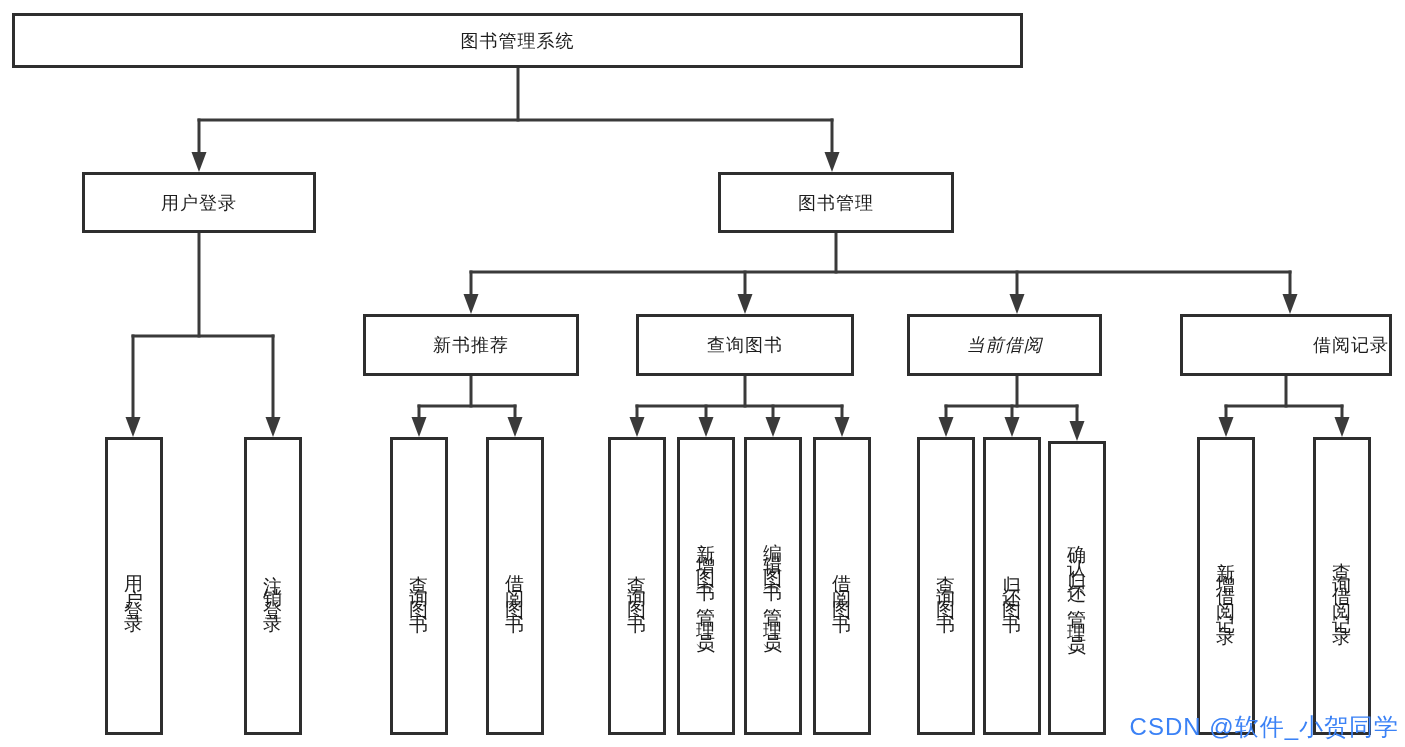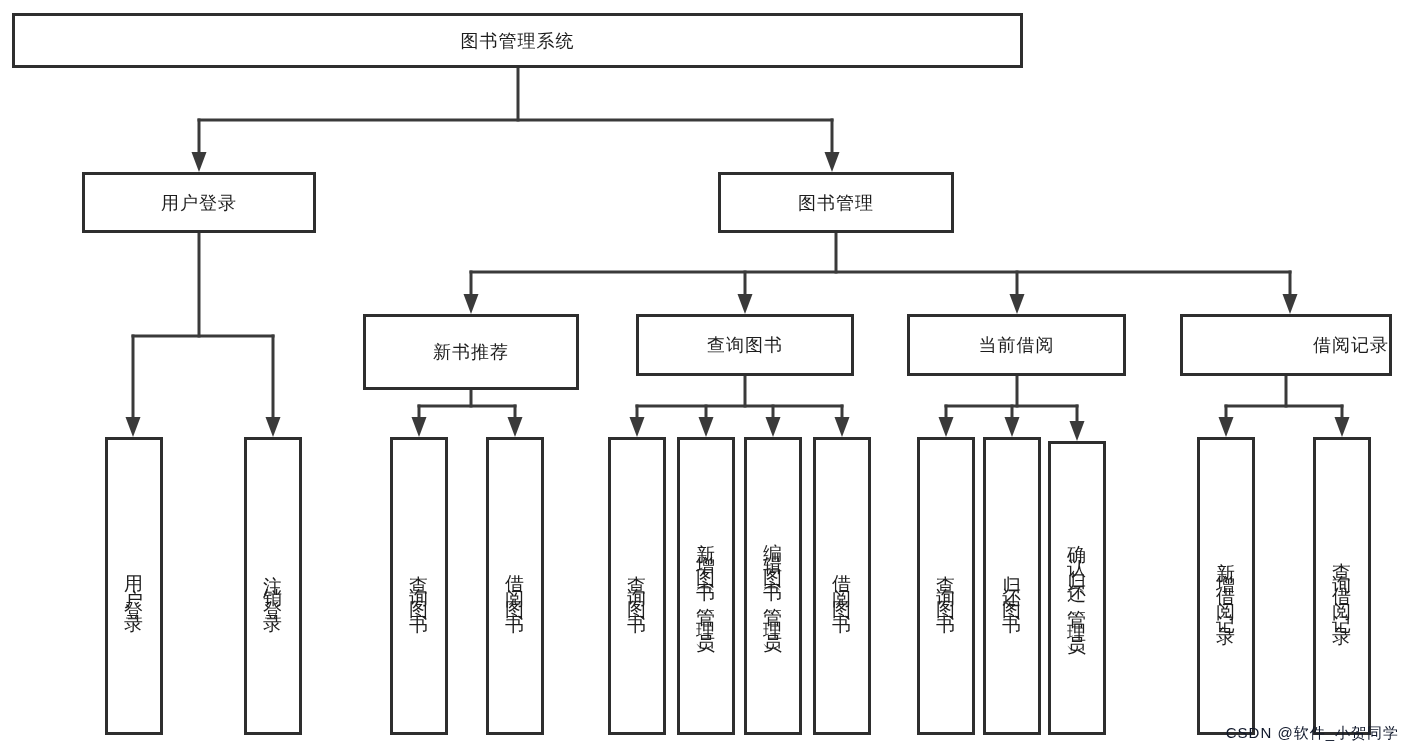--- a/index.html
+++ b/index.html
@@ -35,22 +35,22 @@
     text-orientation:mixed;
     font-size:19px;
     line-height:1;
     letter-spacing:13px;
     color:#1d1d1d;
     white-space:nowrap;
   }
   .watermark{
     position:absolute;
     right:6px;bottom:4px;
-    font-size:15px;
-    color:#0f172a;
+    font-size:24px;
+    color:#3b82f6;
     letter-spacing:1px;
   }
 </style>
 </head>
 <body>
 
 <div id="stage">
 
   <svg id="wires" viewBox="0 0 1405 747" xmlns="http://www.w3.org/2000/svg">
     <g stroke="#3a3a3a" stroke-width="3" fill="none" stroke-linecap="square">
@@ -129,27 +129,27 @@
     <span>图书管理系统</span>
   </div>
 
   <div class="hbox" style="left:82px;top:172px;width:234px;height:61px;">
     <span>用户登录</span>
   </div>
   <div class="hbox" style="left:718px;top:172px;width:236px;height:61px;align-items:center;">
     <span>图书管理</span>
   </div>
 
-  <div class="hbox" style="left:363px;top:314px;width:216px;height:76px;">
+  <div class="hbox" style="left:363px;top:314px;width:216px;height:62px;">
     <span>新书推荐</span>
   </div>
   <div class="hbox" style="left:636px;top:314px;width:218px;height:62px;">
     <span>查询图书</span>
   </div>
-  <div class="hbox" style="left:907px;top:314px;width:219px;height:62px;">
+  <div class="hbox" style="left:907px;top:314px;width:195px;height:62px;font-style:italic;">
     <span>当前借阅</span>
   </div>
   <div class="hbox" style="left:1180px;top:314px;width:212px;height:62px;justify-content:flex-end;">
     <span>借阅记录</span>
   </div>
 
   <div class="vbox" style="left:105px;">
     <span class="vtext">用户登录</span>
   </div>
   <div class="vbox" style="left:244px;">

